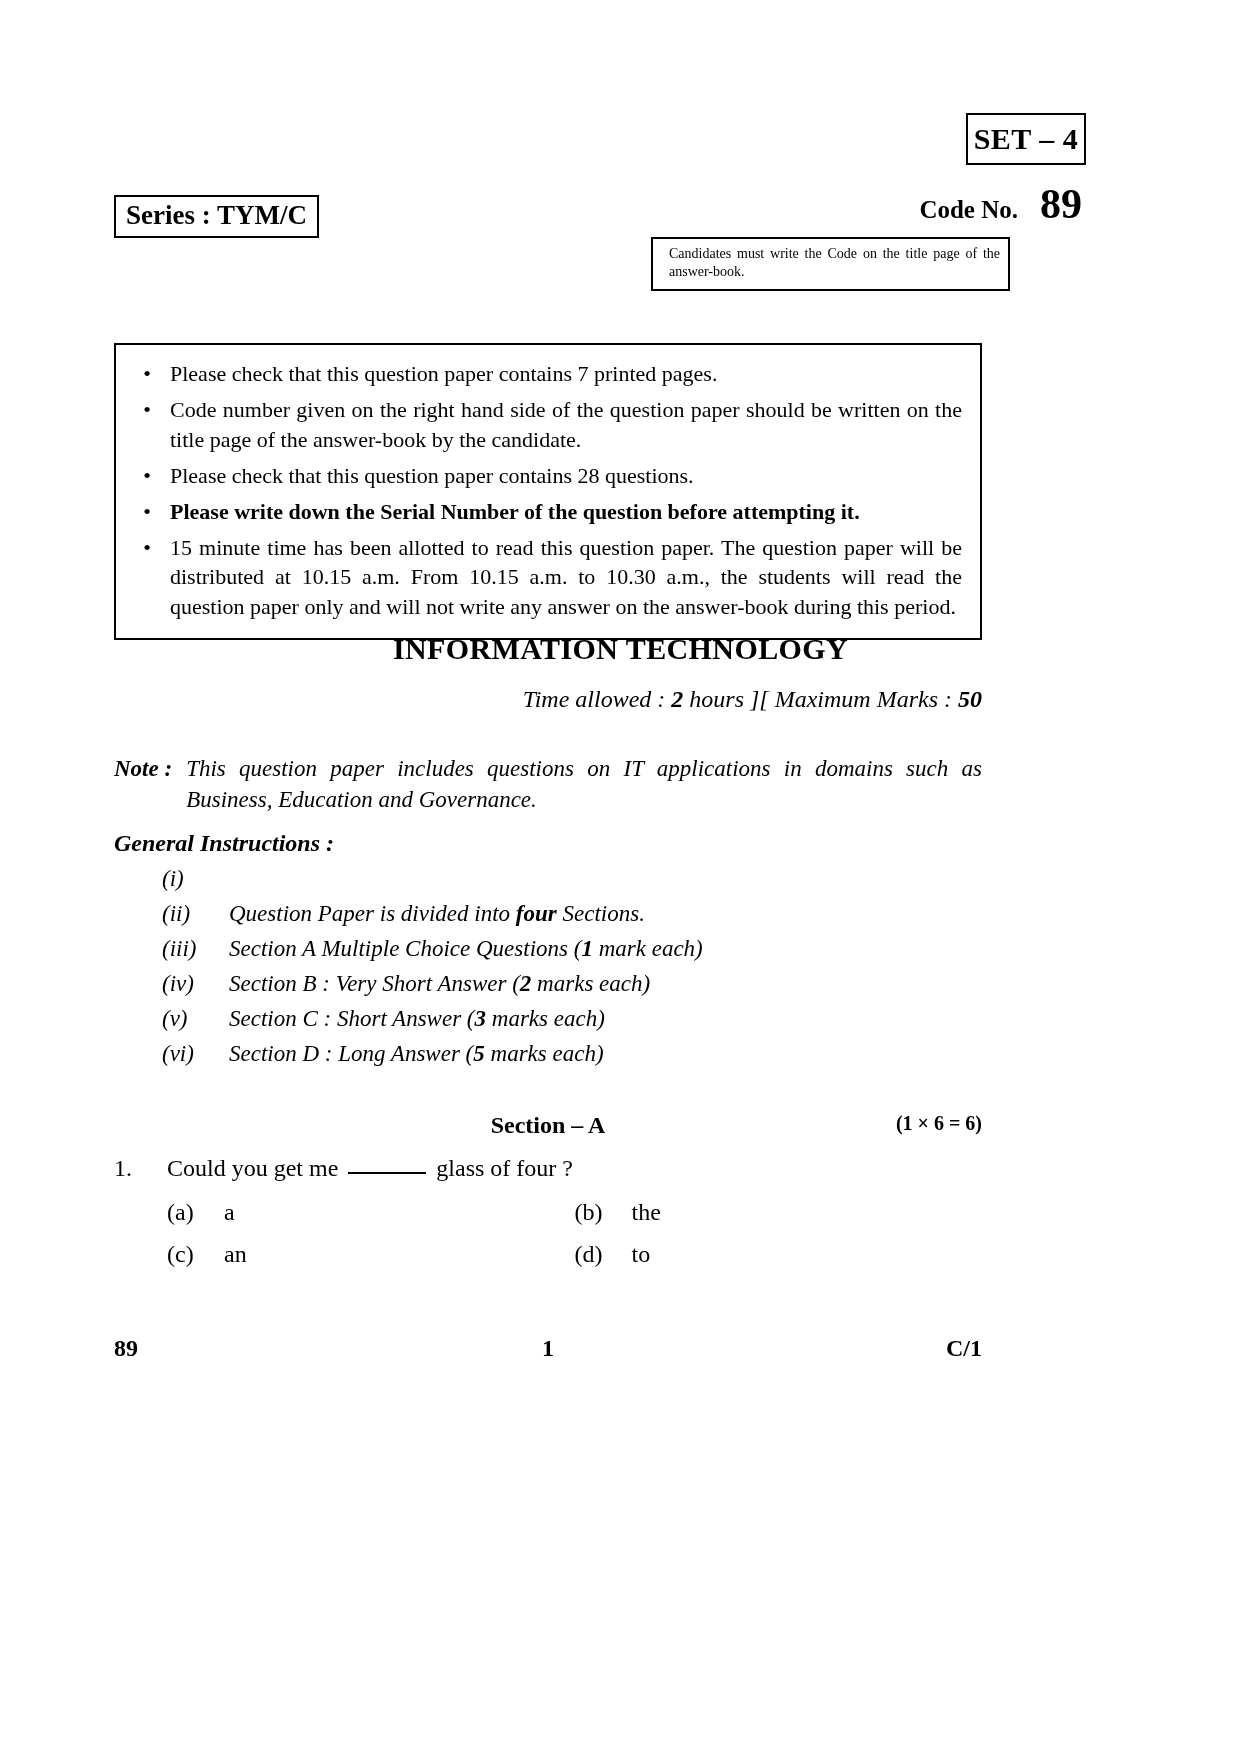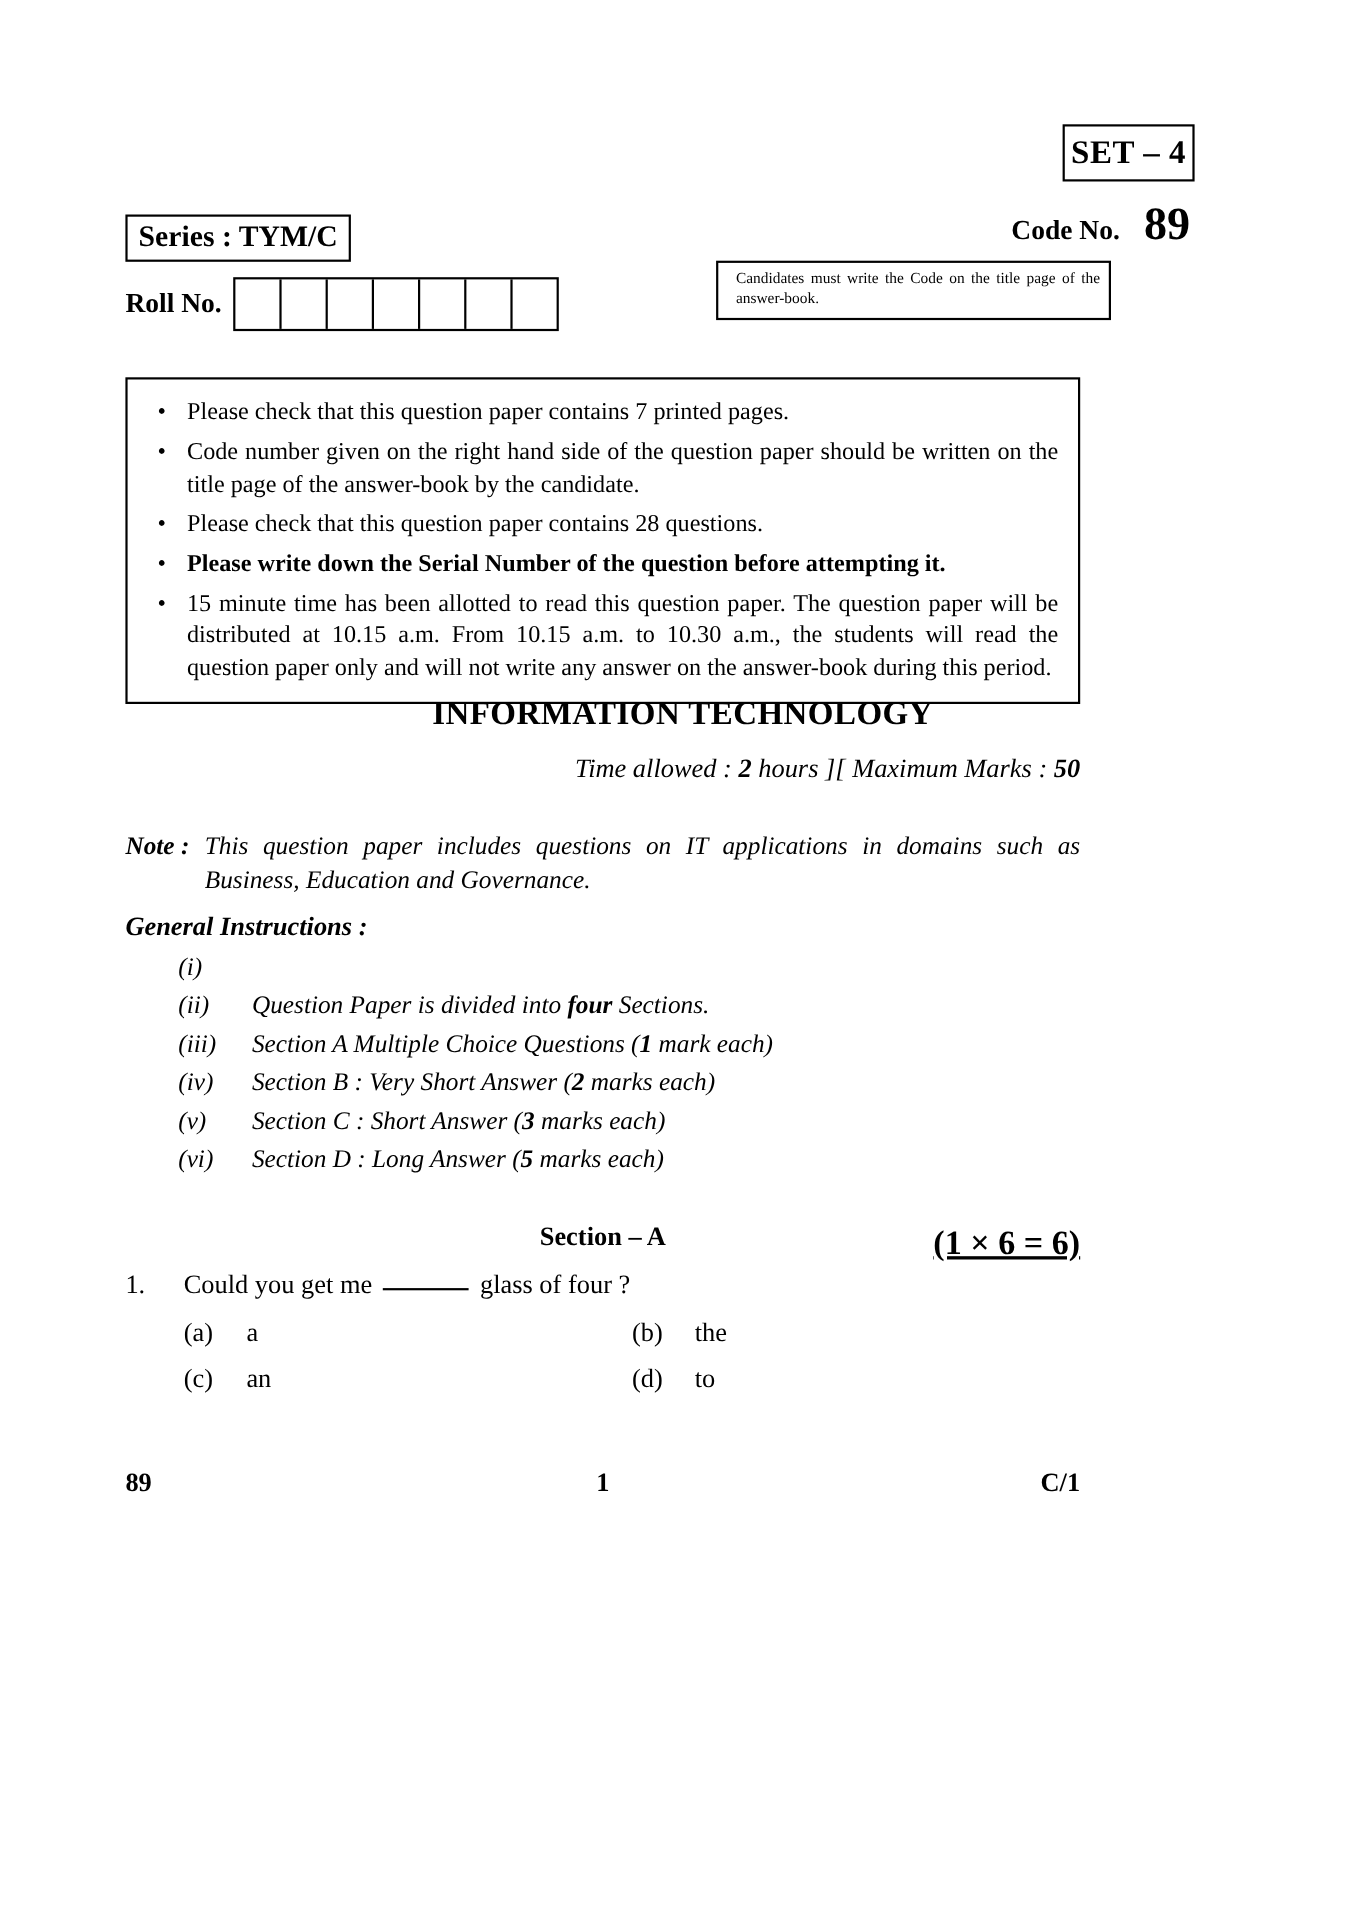--- a/index.html
+++ b/index.html
@@ -233,22 +233,21 @@
     width: 868px;
     text-align: center;
     font-weight: bold;
     font-size: 24px;
   }
   .section-marks {
     position: absolute;
     right: 0;
     top: 0;
     font-weight: bold;
-    font-size: 31px;
-    text-decoration: underline;
+    font-size: 20px;
   }
 
   
   .q-row {
     position: absolute;
     left: 114px;
     top: 1155px;
     width: 868px;
     display: flex;
     font-size: 24px;
@@ -307,32 +306,20 @@
 
   <div class="set-box">SET – 4</div>
 
   <div class="series-box">Series : TYM/C</div>
 
   <div class="code-wrap">
     <span class="code-label">Code No.</span>
     <span class="code-value">89</span>
   </div>
 
-  <div class="roll-wrap">
-    <span class="roll-label">Roll No.</span>
-    <span class="roll-grid" id="roll-grid">
-        <span class="roll-cell"></span>
-        <span class="roll-cell"></span>
-        <span class="roll-cell"></span>
-        <span class="roll-cell"></span>
-        <span class="roll-cell"></span>
-        <span class="roll-cell"></span>
-        <span class="roll-cell"></span>
-      </span>
-  </div>
 
   <div class="cand-box">Candidates must write the Code on the title page of the answer-book.</div>
 
   <div class="instr-box" id="instr-box">
       <div class="instr-item">
         <span class="instr-bullet">•</span>
         <span class="instr-text">Please check that this question paper contains 7 printed pages.</span>
       </div>
       <div class="instr-item">
         <span class="instr-bullet">•</span>

